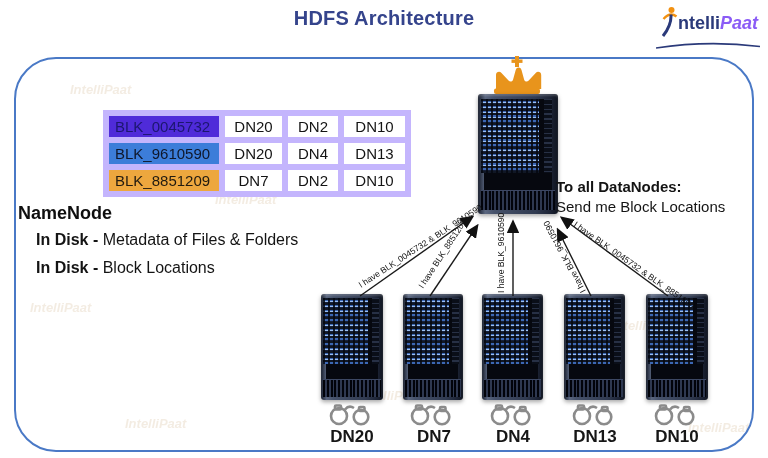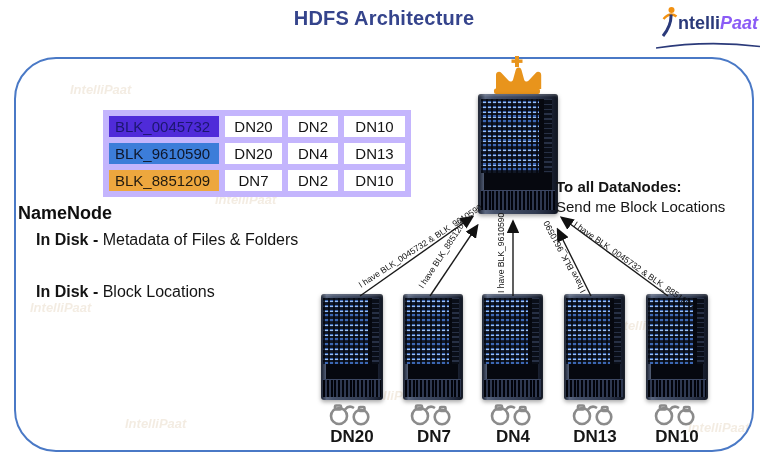--- a/index.html
+++ b/index.html
@@ -35,21 +35,21 @@
   .blk-table td:nth-child(4) { width:67px; }
   .blk-table tr:nth-child(1) td.blk { background:#4f2bd9; color:#1c1670; }
   .blk-table tr:nth-child(2) td.blk { background:#3c7dd9; color:#0f172a; }
   .blk-table tr:nth-child(3) td.blk { background:#eda73e; color:#221b10; }
 
   
   .nn-title { position:absolute; left:18px; top:203px; font-size:18px; font-weight:bold; color:#0f0f0f; }
   .nn-line  { position:absolute; left:36px; font-size:16px; color:#141414; }
   .nn-line b { font-weight:bold; }
   .nn-line.l1 { top:231px; }
-  .nn-line.l2 { top:259px;margin-top:24px; }
+  .nn-line.l2 { top:259px; }
 
   
   .broadcast { position:absolute; left:556px; top:140px; width:212px; font-size:15px;
                line-height:20px; color:#141414;margin-top:37px; }
   .broadcast .b1 { font-weight:bold; }
 
   
   .server { position:absolute; border-radius:3px;
     background:linear-gradient(90deg,#171d2b 0%,#5a667f 9%,#46526b 20%,#303a50 72%,#1d2436 90%,#0f141f 100%);
     box-shadow:inset 0 2px 2px rgba(255,255,255,.18), 0 2px 4px rgba(0,0,0,.35); }

